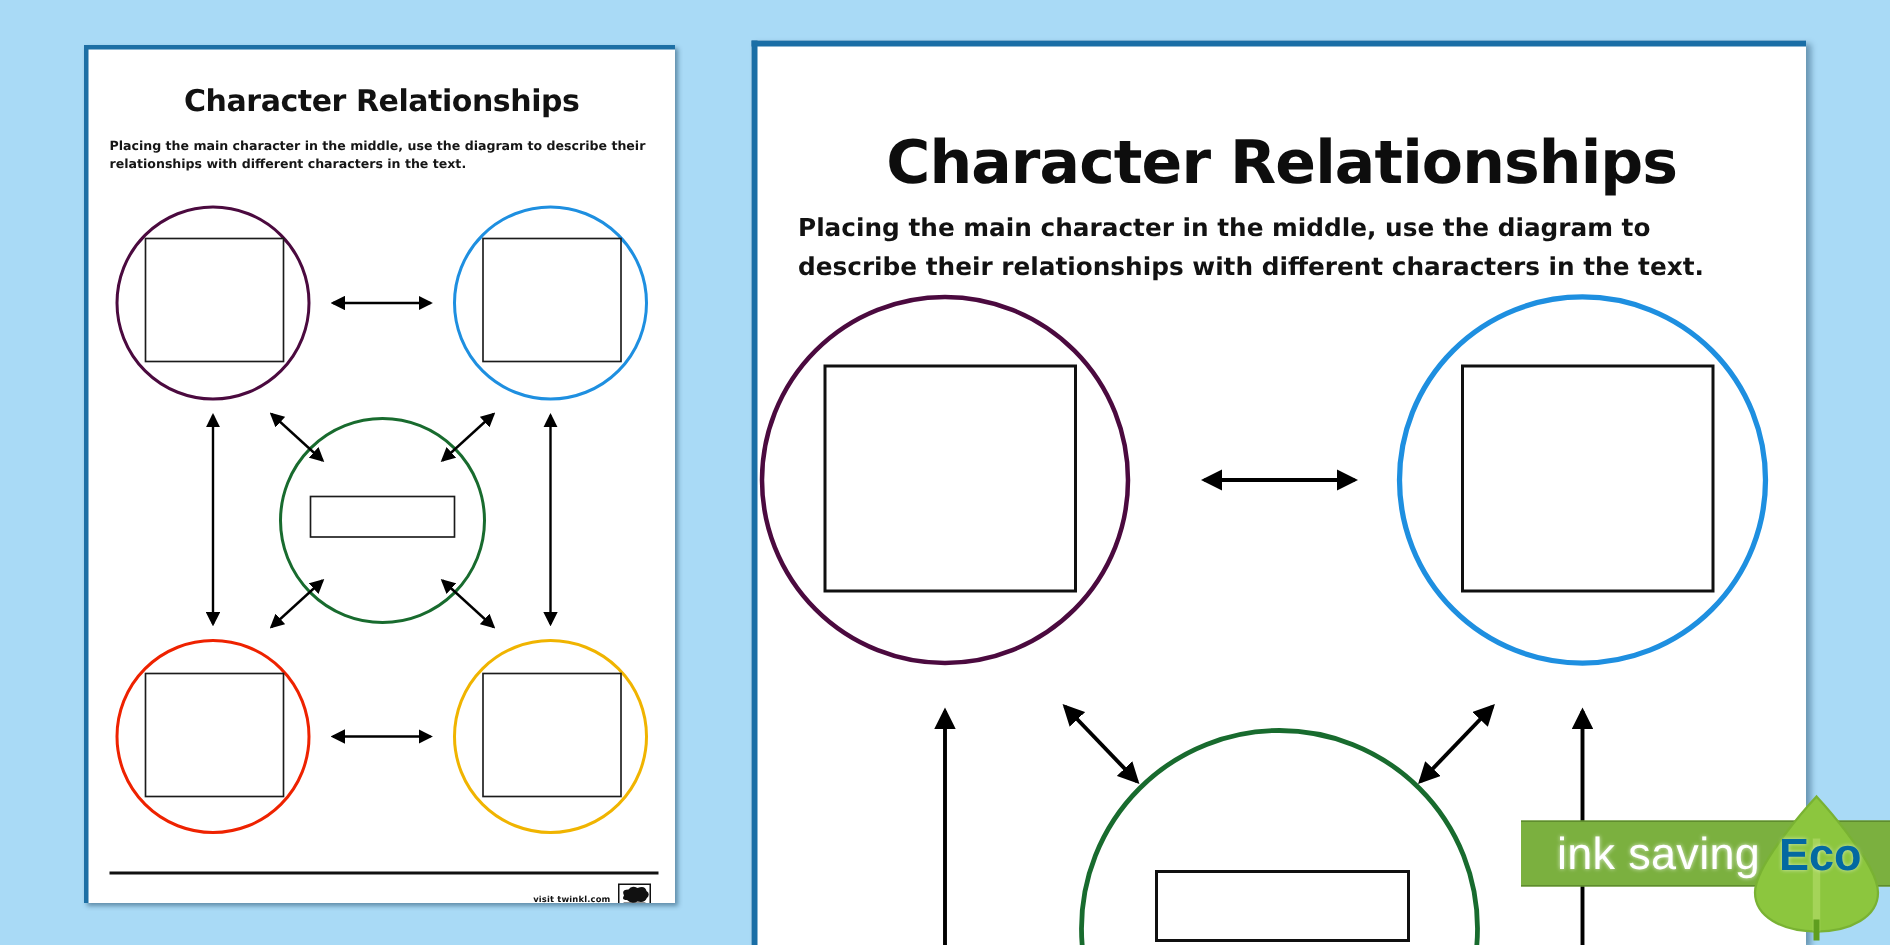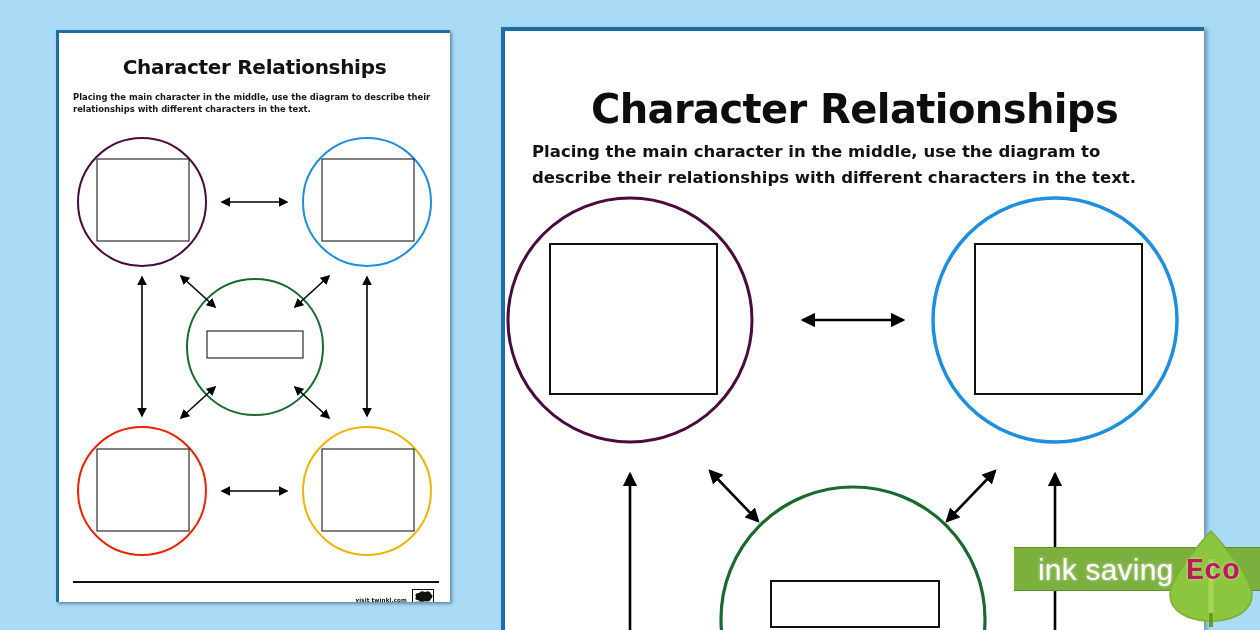--- a/index.html
+++ b/index.html
@@ -199,24 +199,24 @@
     left: 152px;
     top: -6px;
     width: 90px;
     height: 94px;
   }
 
   #eco-badge .eco-word {
     position: absolute;
     left: 172px;
     top: 19px;
-    font-family: Liberation Mono, monospace;
+    font-family: Liberation Sans, sans-serif;
     font-size: 30px;
     font-weight: bold;
-    color: #be185d;
+    color: #0369a1;
     text-shadow: 0 0 3px rgba(255,255,255,0.6);
     z-index: 3;
   }
 
   svg { display: block; overflow: visible; }
 </style>
 </head>
 <body>
 
 <div id="stage">

